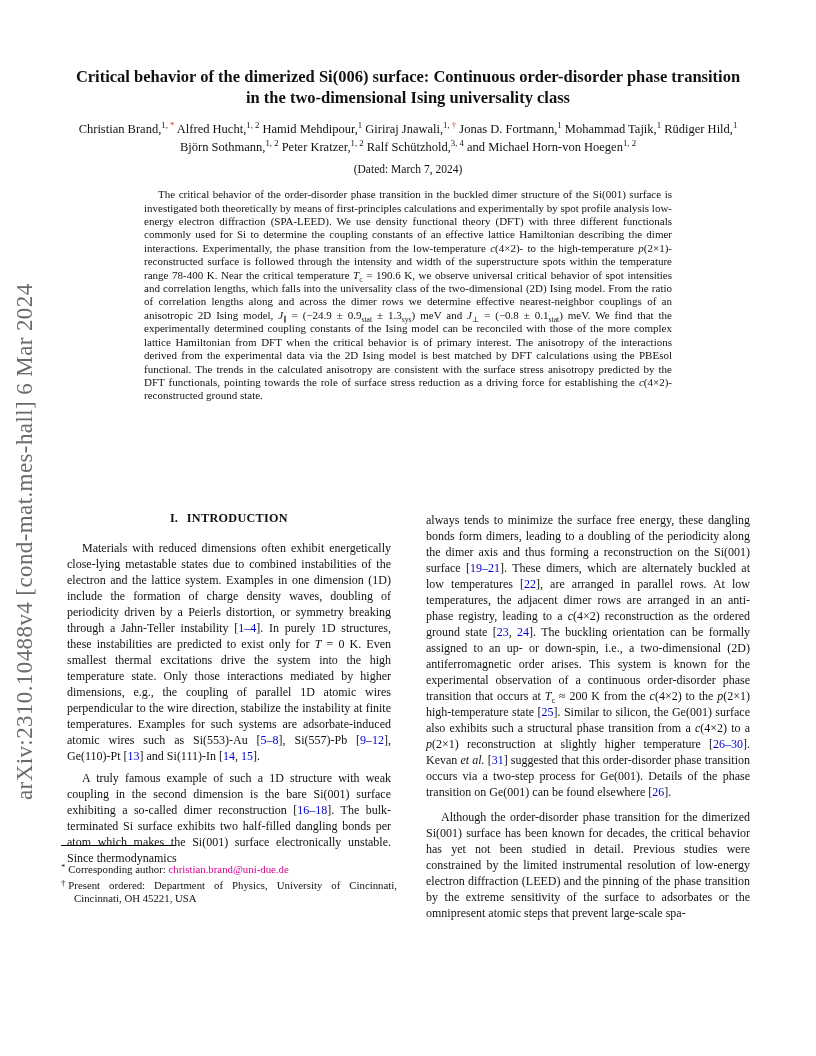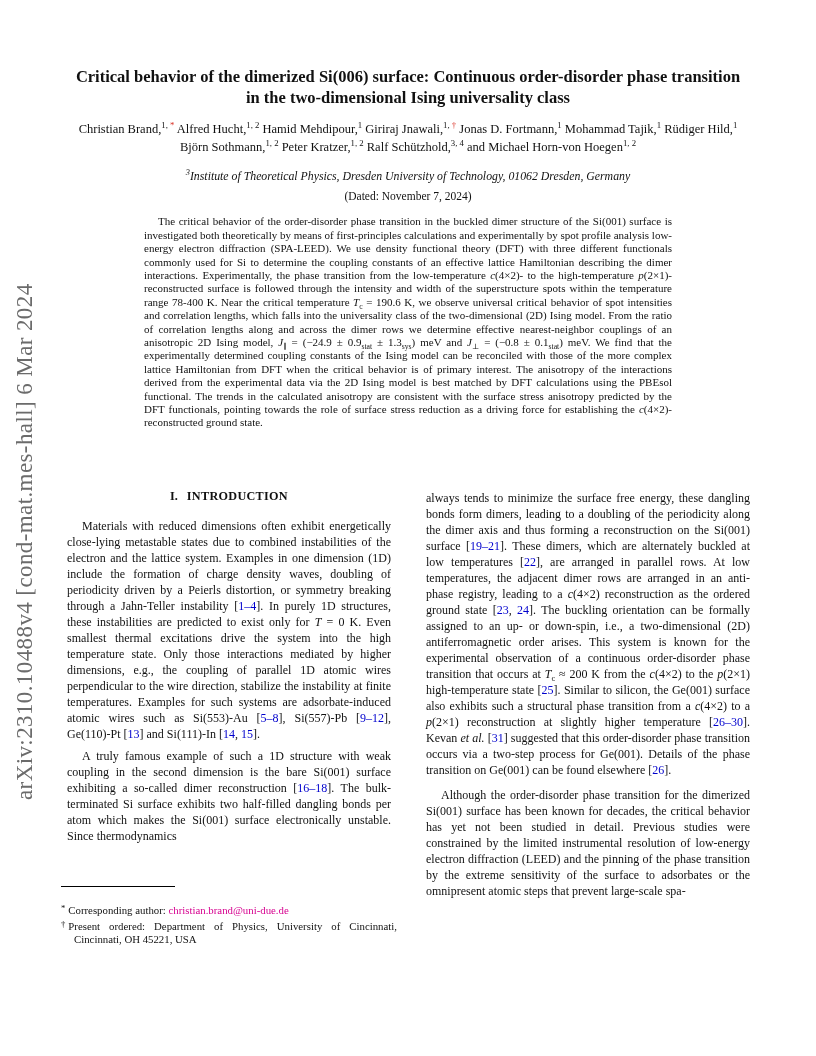--- a/index.html
+++ b/index.html
@@ -6,59 +6,58 @@
     --cite:#0000cd; --email:#d6008f; --marker:#d93025; --watermark:#6b6b6b; --ink:#111;
   }
   html,body{margin:0;padding:0;background:#ffffff;}
   body{width:816px;height:1056px;position:relative;overflow:hidden;
        font-family:"Liberation Serif","DejaVu Serif",serif;color:var(--ink);}
   .watermark{position:absolute;left:12px;top:800px;transform:rotate(-90deg);
        transform-origin:0 0;white-space:nowrap;font-size:23px;color:var(--watermark);
        letter-spacing:.4px;}
   .title{width:672px;margin:66px auto 0;text-align:center;font-weight:bold;
        font-size:16.5px;line-height:1.28;}
-  .authors{width:664px;margin:13px auto 13px;text-align:center;font-size:12.5px;line-height:1.4;}
+  .authors{width:664px;margin:13px auto 7px;text-align:center;font-size:12.5px;line-height:1.4;}
   .affils{margin-top:7px;text-align:center;font-style:italic;font-size:11.8px;line-height:1.2;}
   .affils sup,.authors sup{font-size:70%;line-height:0;}
   .date{margin-top:7px;text-align:center;font-size:11.5px;}
   .abstract{width:528px;margin:13px auto 12px;font-size:11px;line-height:13.4px;text-align:justify;}
   .abstract p{margin:0;text-indent:14px;}
-  .col{position:absolute;top:484px;width:336px;font-size:12px;line-height:16px;text-align:justify;}
+  .col{position:absolute;top:506px;width:336px;font-size:12px;line-height:16px;text-align:justify;}
   .col-left{left:61px;}
   .col-right{left:420px;}
   .section-heading{text-align:center;font-weight:bold;font-size:12.2px;margin:4px 0 14px;}
   .section-heading .sec-title{margin-left:9px;letter-spacing:.3px;}
   p.para{margin:6px;}
   p.para.indent{text-indent:15px;}
   p.para.gap{margin-top:9px;}
   .seg-c{color:var(--cite);}
   .seg-e{color:var(--email);}
   .seg-i{font-style:italic;}
   .seg-m{font-style:italic;}
   .seg-sub{font-size:70%;vertical-align:-3px;line-height:0;font-style:normal;}
   .marker{color:var(--marker);}
-  .footnotes{position:absolute;left:61px;top:886px;width:336px;font-size:10.8px;line-height:13.6px;}
+  .footnotes{position:absolute;left:61px;top:845px;width:336px;font-size:10.8px;line-height:13.6px;}
   .fnrule{width:114px;border:0;border-top:1px solid #000;margin:0 0 15px 0;}
   .fn{padding-left:13px;text-indent:-13px;text-align:justify;}
   .fn .fnmark{display:inline-block;text-indent:0;font-size:80%;vertical-align:3px;margin-right:3px;}
 </style>
 </head>
 <body>
 
 <div class="watermark">arXiv:2310.10488v4  [cond-mat.mes-hall]  6 Mar 2024</div>
 
 <h1 class="title">Critical behavior of the dimerized Si(006) surface: Continuous order-disorder phase transition in the two-dimensional Ising universality class</h1>
 
 <div class="authors" id="authors"><span>Christian Brand,<sup>1,<span class="marker"> *</span></sup></span> <span>Alfred Hucht,<sup>1, 2</sup></span> <span>Hamid Mehdipour,<sup>1</sup></span> <span>Giriraj Jnawali,<sup>1,<span class="marker"> †</span></sup></span> <span>Jonas D. Fortmann,<sup>1</sup></span> <span>Mohammad Tajik,<sup>1</sup></span> <span>Rüdiger Hild,<sup>1</sup></span> <span>Björn Sothmann,<sup>1, 2</sup></span> <span>Peter Kratzer,<sup>1, 2</sup></span> <span>Ralf Schützhold,<sup>3, 4</sup></span> <span>and Michael Horn-von Hoegen<sup>1, 2</sup></span></div>
 
 <div class="affils" id="affils">
-    <div><sup>3</sup>Institute of Theoretical Physics, Dresden University of Technology, 01062 Dresden, Germany</div>
   </div>
 
-<div class="date">(Dated: November 7, 2024)</div>
+<div class="date">(Dated: March 7, 2024)</div>
 
 <div class="abstract">
   <p id="abstract-p"><span>The critical behavior of the order-disorder phase transition in the buckled dimer structure of the Si(001) surface is investigated both theoretically by means of first-principles calculations and experimentally by spot profile analysis low-energy electron diffraction (SPA-LEED). We use density functional theory (DFT) with three different functionals commonly used for Si to determine the coupling constants of an effective lattice Hamiltonian describing the dimer interactions. Experimentally, the phase transition from the low-temperature </span><span class="seg-m">c</span><span>(4×2)- to the high-temperature </span><span class="seg-m">p</span><span>(2×1)-reconstructed surface is followed through the intensity and width of the superstructure spots within the temperature range 78-400 K. Near the critical temperature </span><span class="seg-m">T</span><span class="seg-sub">c</span><span> = 190.6 K, we observe universal critical behavior of spot intensities and correlation lengths, which falls into the universality class of the two-dimensional (2D) Ising model. From the ratio of correlation lengths along and across the dimer rows we determine effective nearest-neighbor couplings of an anisotropic 2D Ising model, </span><span class="seg-m">J</span><span class="seg-sub">∥</span><span> = (−24.9 ± 0.9</span><span class="seg-sub">stat</span><span> ± 1.3</span><span class="seg-sub">sys</span><span>) meV and </span><span class="seg-m">J</span><span class="seg-sub">⊥</span><span> = (−0.8 ± 0.1</span><span class="seg-sub">stat</span><span>) meV. We find that the experimentally determined coupling constants of the Ising model can be reconciled with those of the more complex lattice Hamiltonian from DFT when the critical behavior is of primary interest. The anisotropy of the interactions derived from the experimental data via the 2D Ising model is best matched by DFT calculations using the PBEsol functional. The trends in the calculated anisotropy are consistent with the surface stress anisotropy predicted by the DFT functionals, pointing towards the role of surface stress reduction as a driving force for establishing the </span><span class="seg-m">c</span><span>(4×2)-reconstructed ground state.</span></p>
 </div>
 
 <div class="col col-left">
   <div class="section-heading">
     <span>I.</span><span class="sec-title">INTRODUCTION</span>
   </div>
   <div id="col-left-body">

